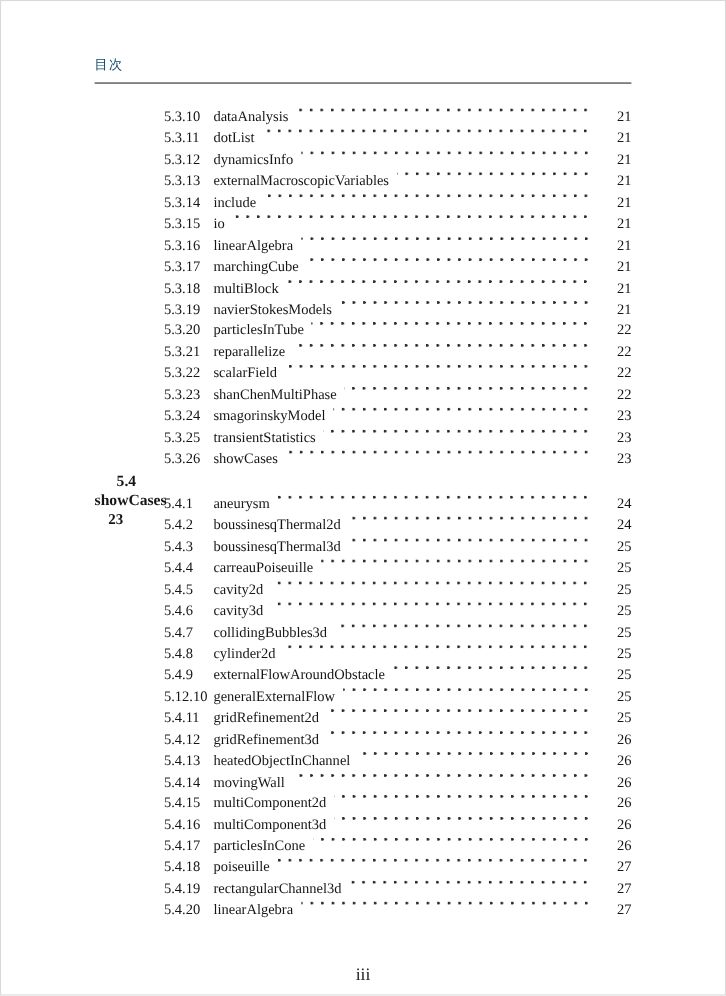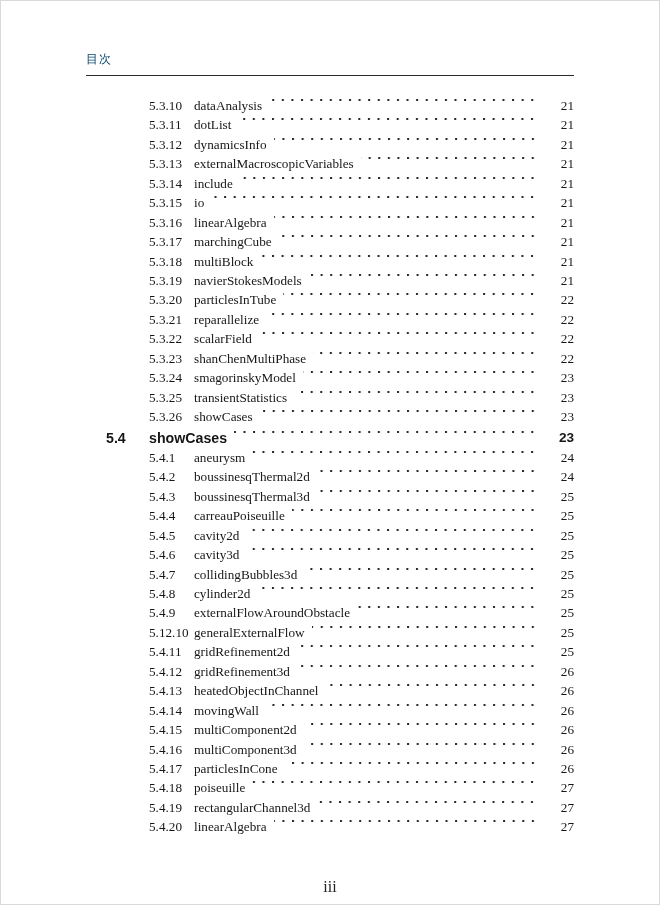--- a/index.html
+++ b/index.html
@@ -48,23 +48,24 @@
     white-space: nowrap;
   }
   .toc-row.subsection .entry-number {
     margin-left: 63px;
     width: 45px;
     flex: 0 0 auto;
   }
   .toc-row.section {
     height: 21.5px;
     padding-top: 2px;
-    font-family: Liberation Sans, sans-serif;
+    font-family: Liberation Serif, serif;
     font-weight: bold;
     font-size: 14.2px;
+    flex-direction: column;
   }
   .toc-row.section .entry-number {
     margin-left: 20px;
     width: 43px;
     flex: 0 0 auto;
   }
   .entry-title { flex: 0 0 auto; }
   .dot-leader {
     flex: 1 1 auto;
     height: 4px;

